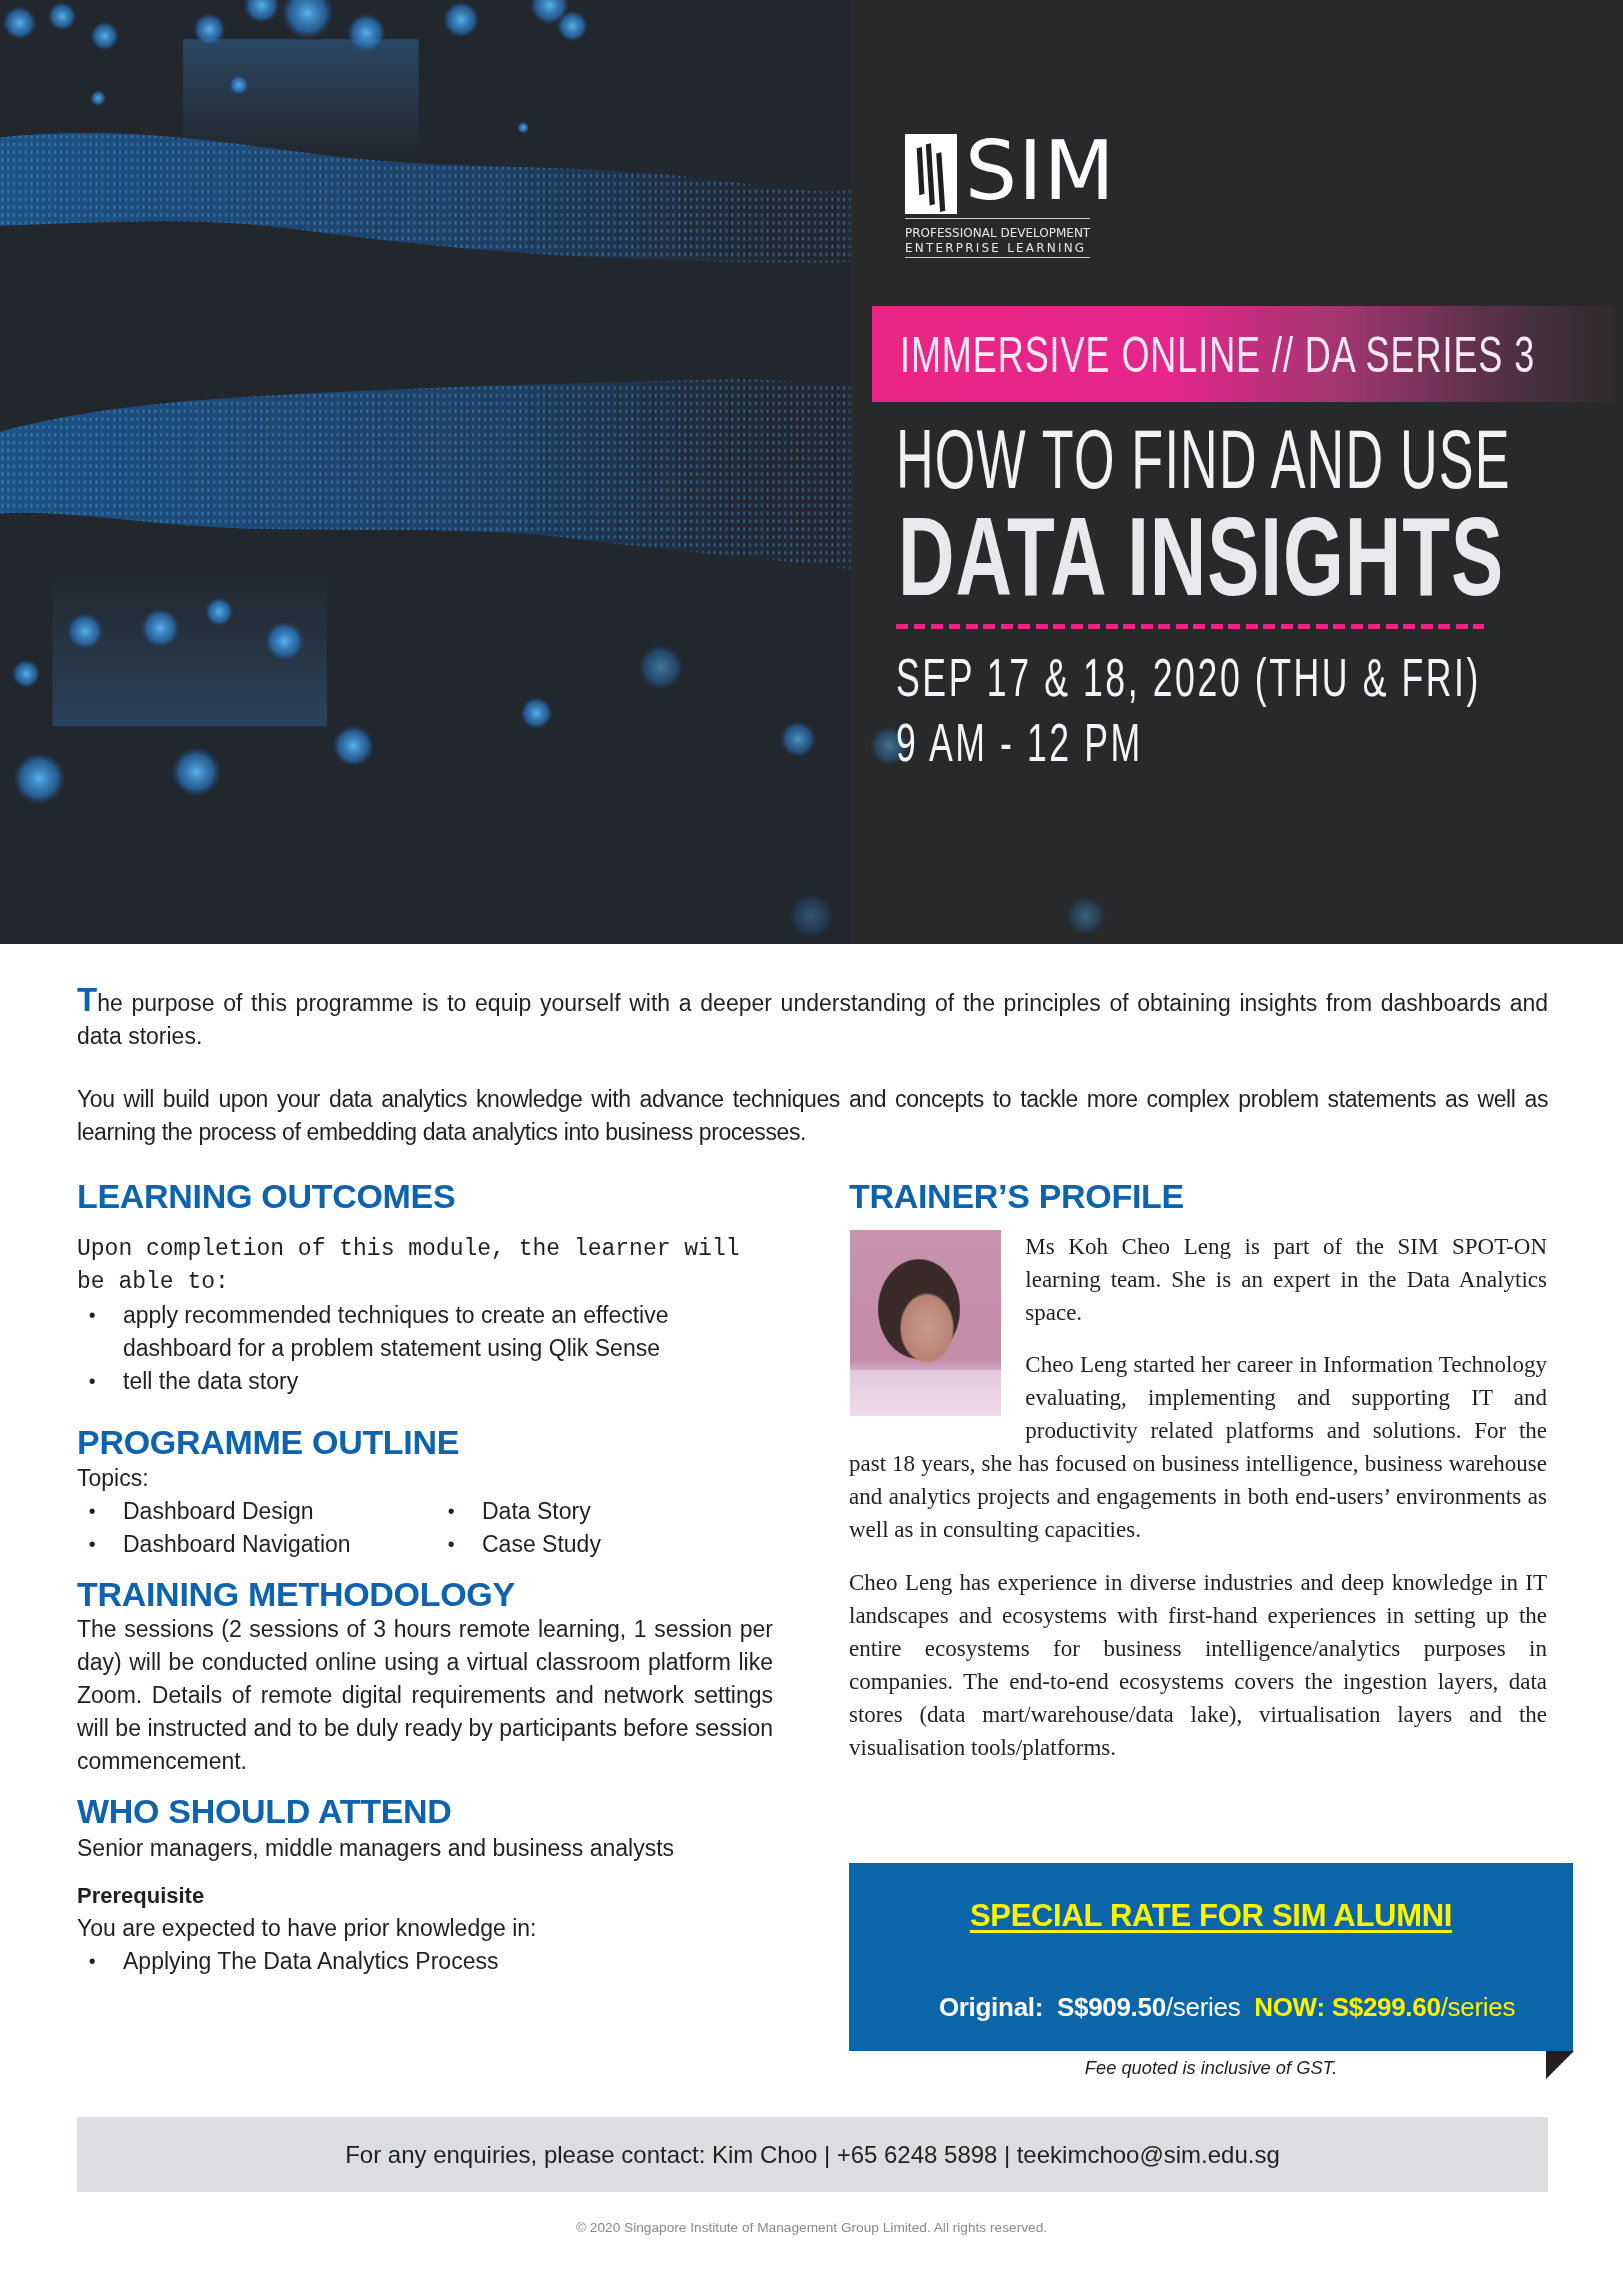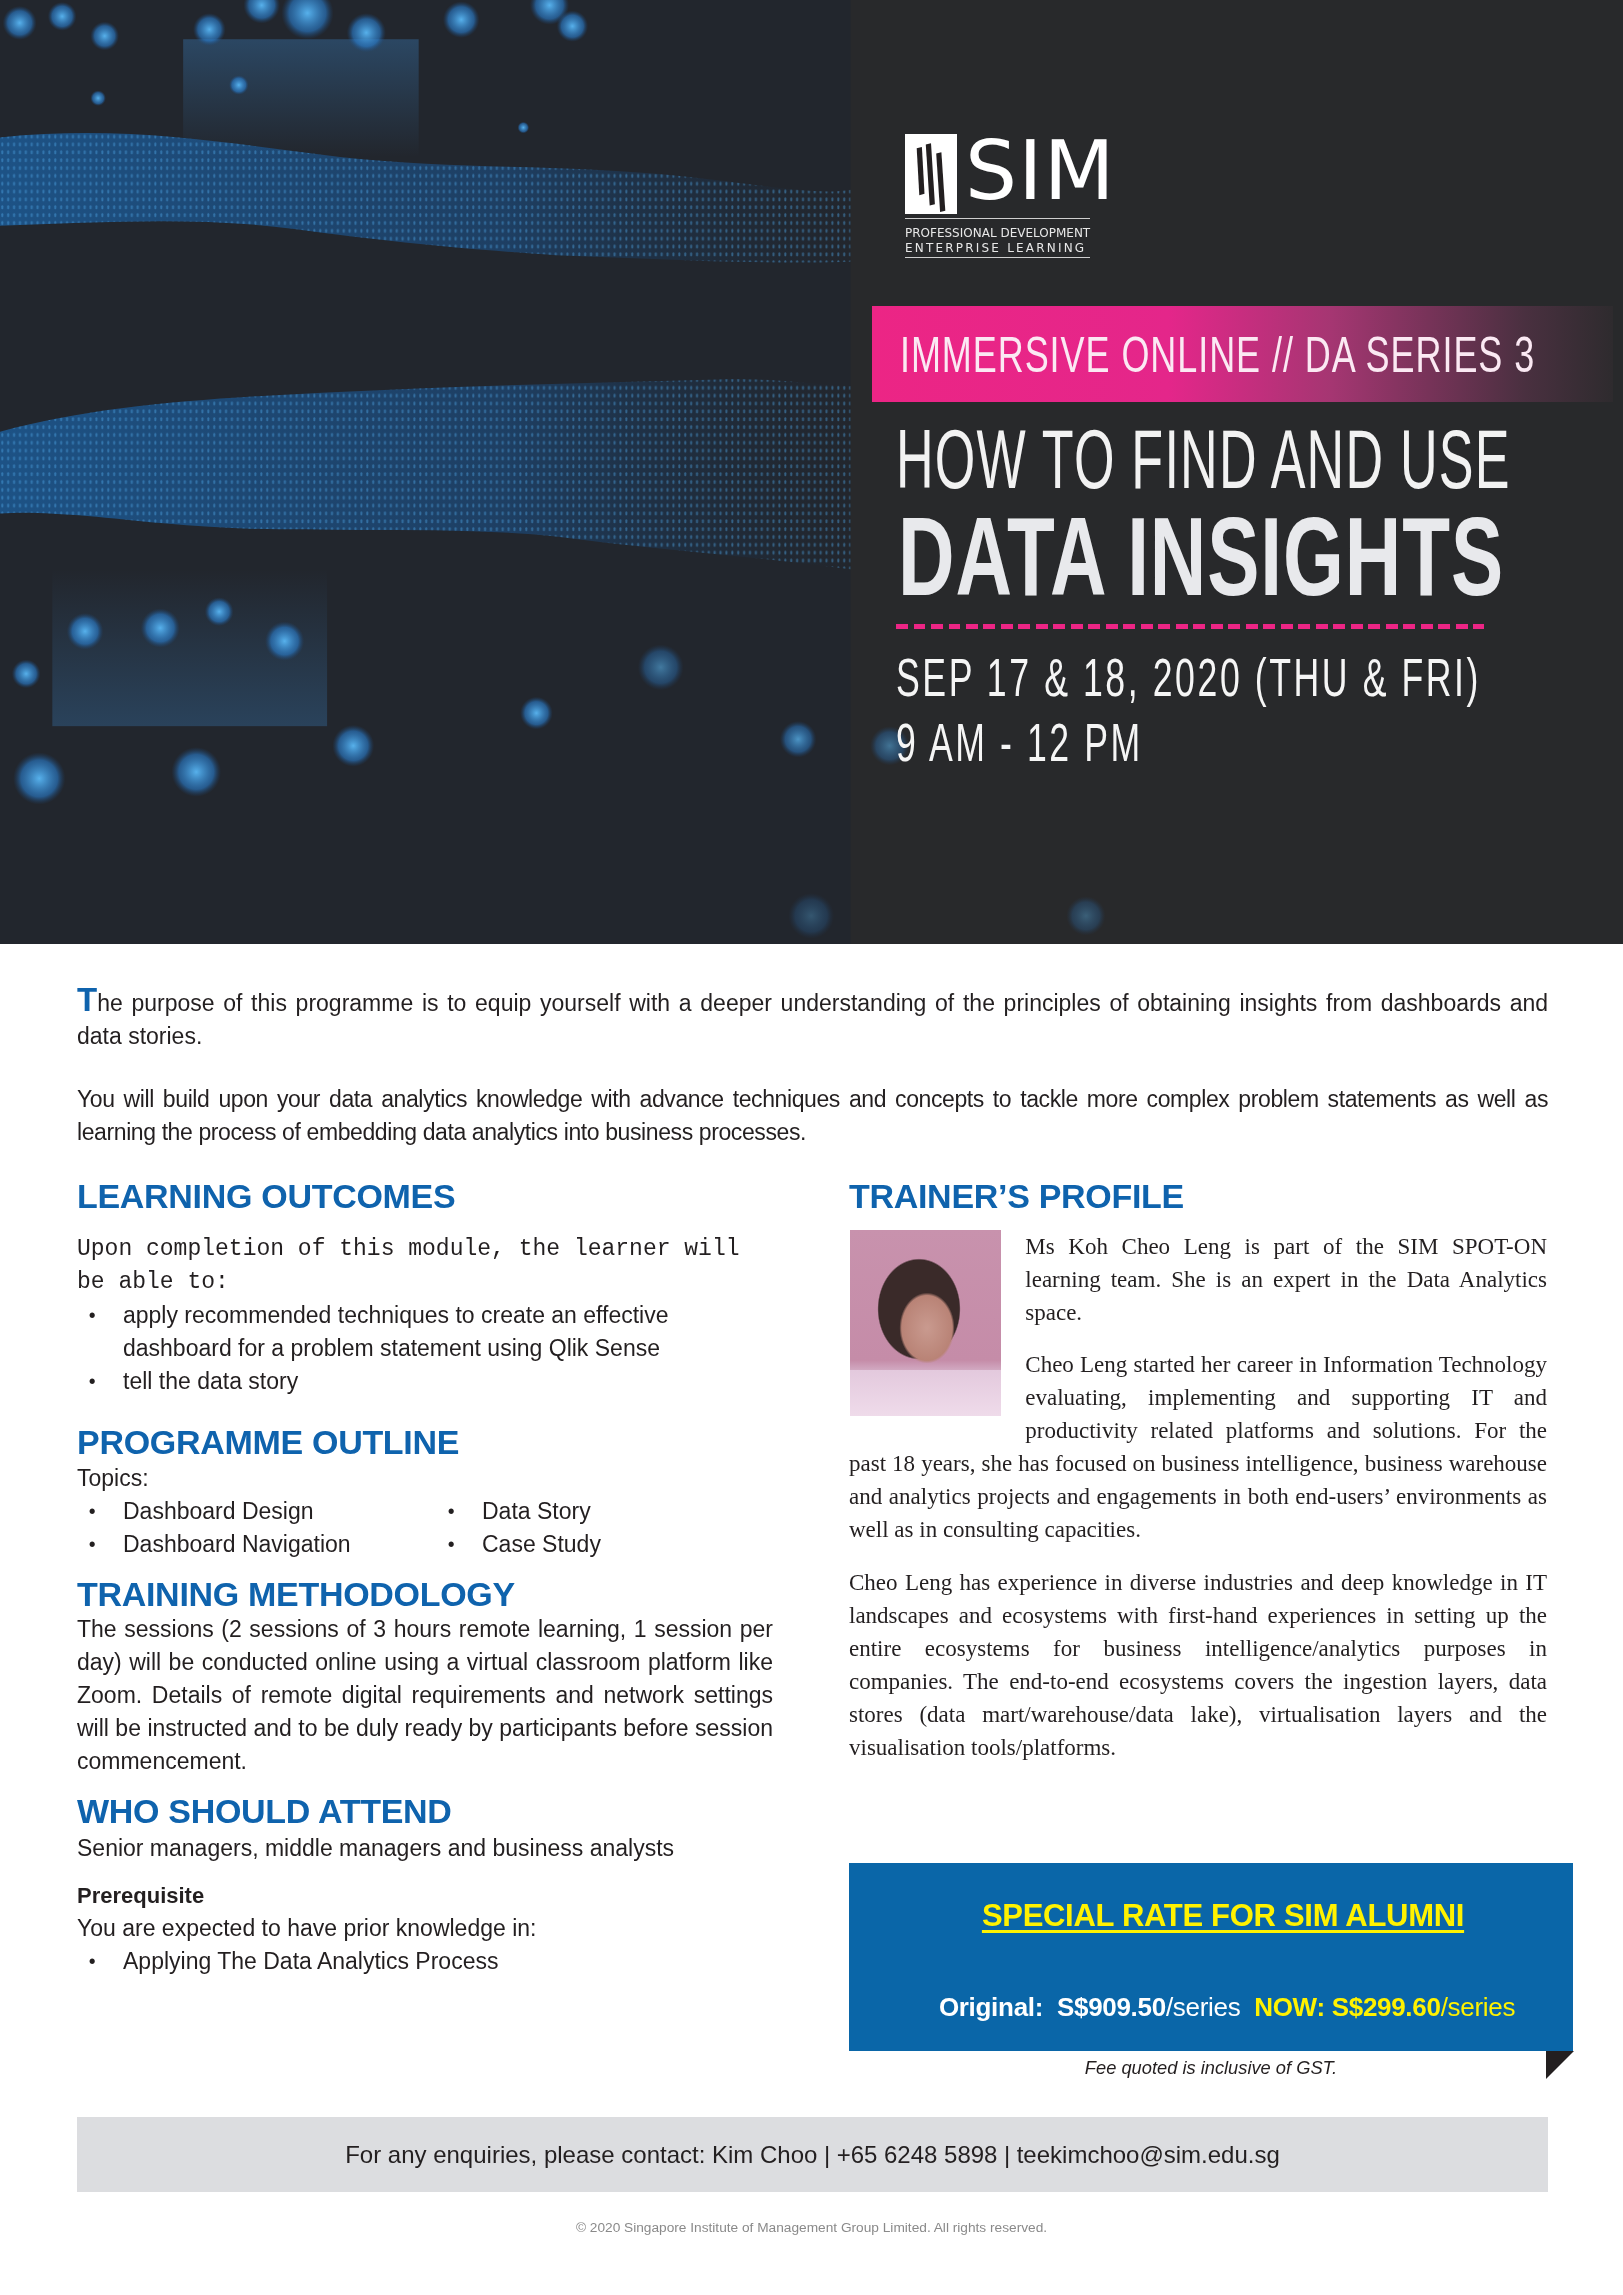--- a/index.html
+++ b/index.html
@@ -104,21 +104,21 @@
   .price-box {
     position: absolute; left: 849px; top: 1863px; width: 724px; height: 188px;
     background: #0a66a8; text-align: center;
   }
   .price-fold {
     position: absolute; left: 1546px; top: 2051px; width: 0; height: 0;
     border-top: 0 solid transparent; border-left: 28px solid #231f20;
     border-bottom: 28px solid transparent;
   }
   .price-title {
-    position: absolute; left: 12px; top: 33px; width: 100%; color: #fff200;
+    position: absolute; left: 0; top: 33px; width: 100%; color: #fff200;
     font-weight: bold; font-size: 31px; line-height: 39px; text-decoration: underline;
     text-decoration-thickness: 2.6px; text-underline-offset: 3.9px; letter-spacing: -0.3px;
   }
   .price-line {
     position: absolute; left: 16px; top: 85px; width: 100%; font-size: 26px; line-height: 37px;
     color: #ffffff; white-space: nowrap; letter-spacing: -0.3px; margin-top: 41px;
   }
   .price-line b { font-weight: bold; }
   .price-line .now { color: #fff200; }
   .price-line .unit { font-weight: normal; }

